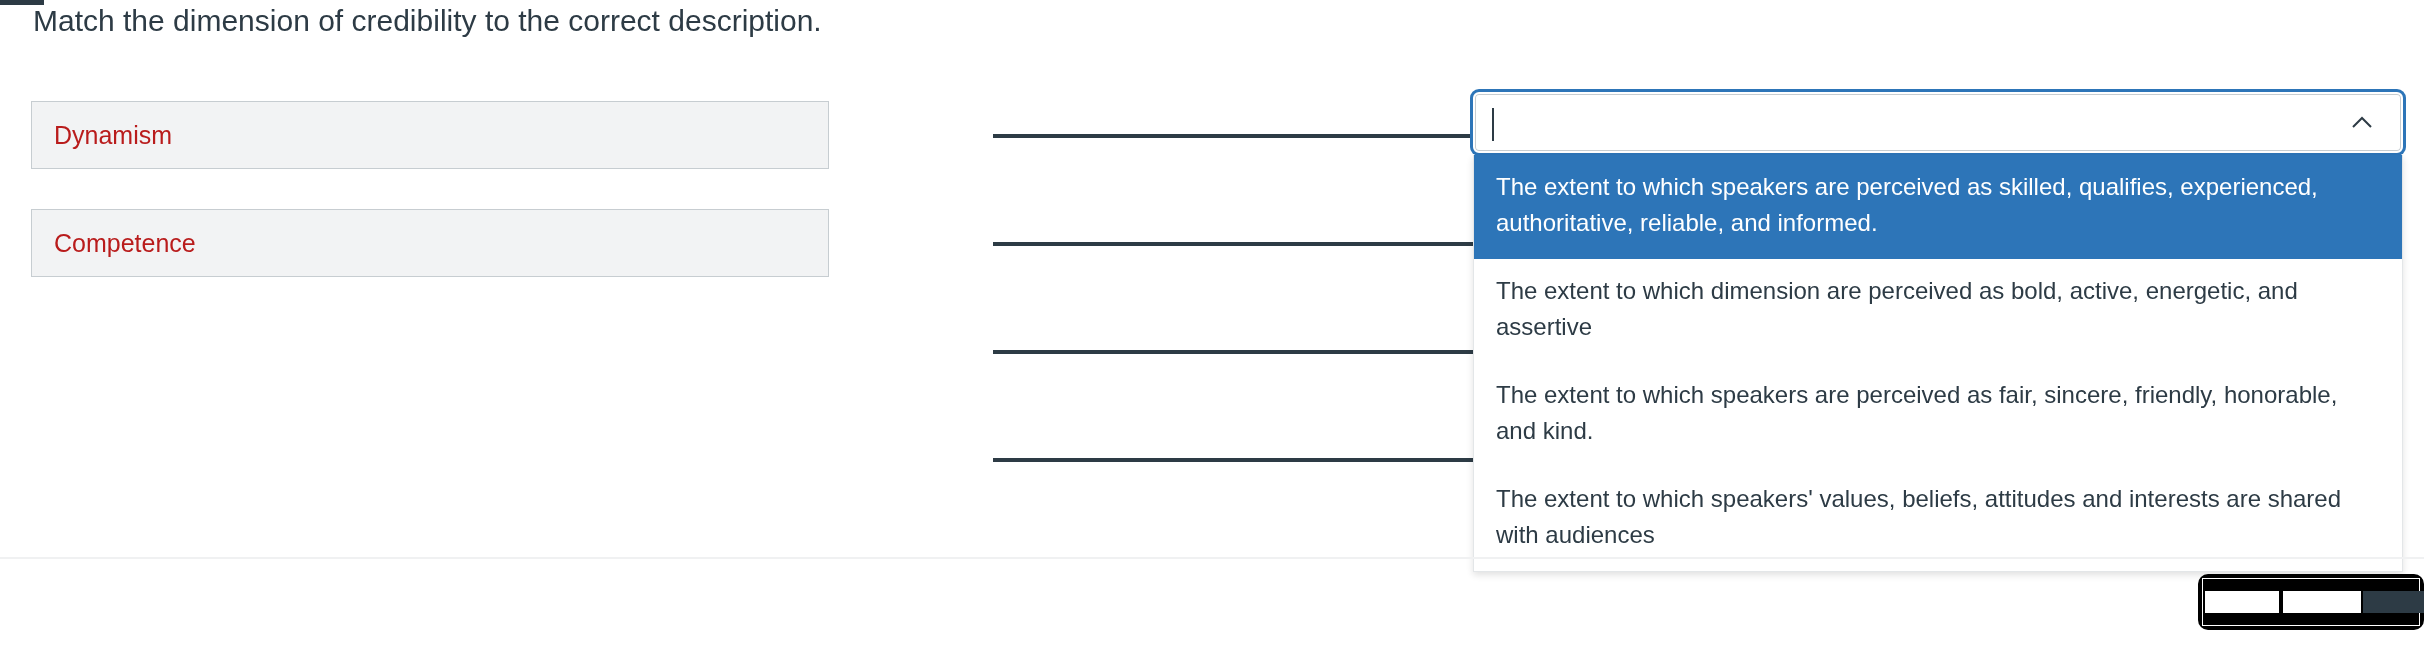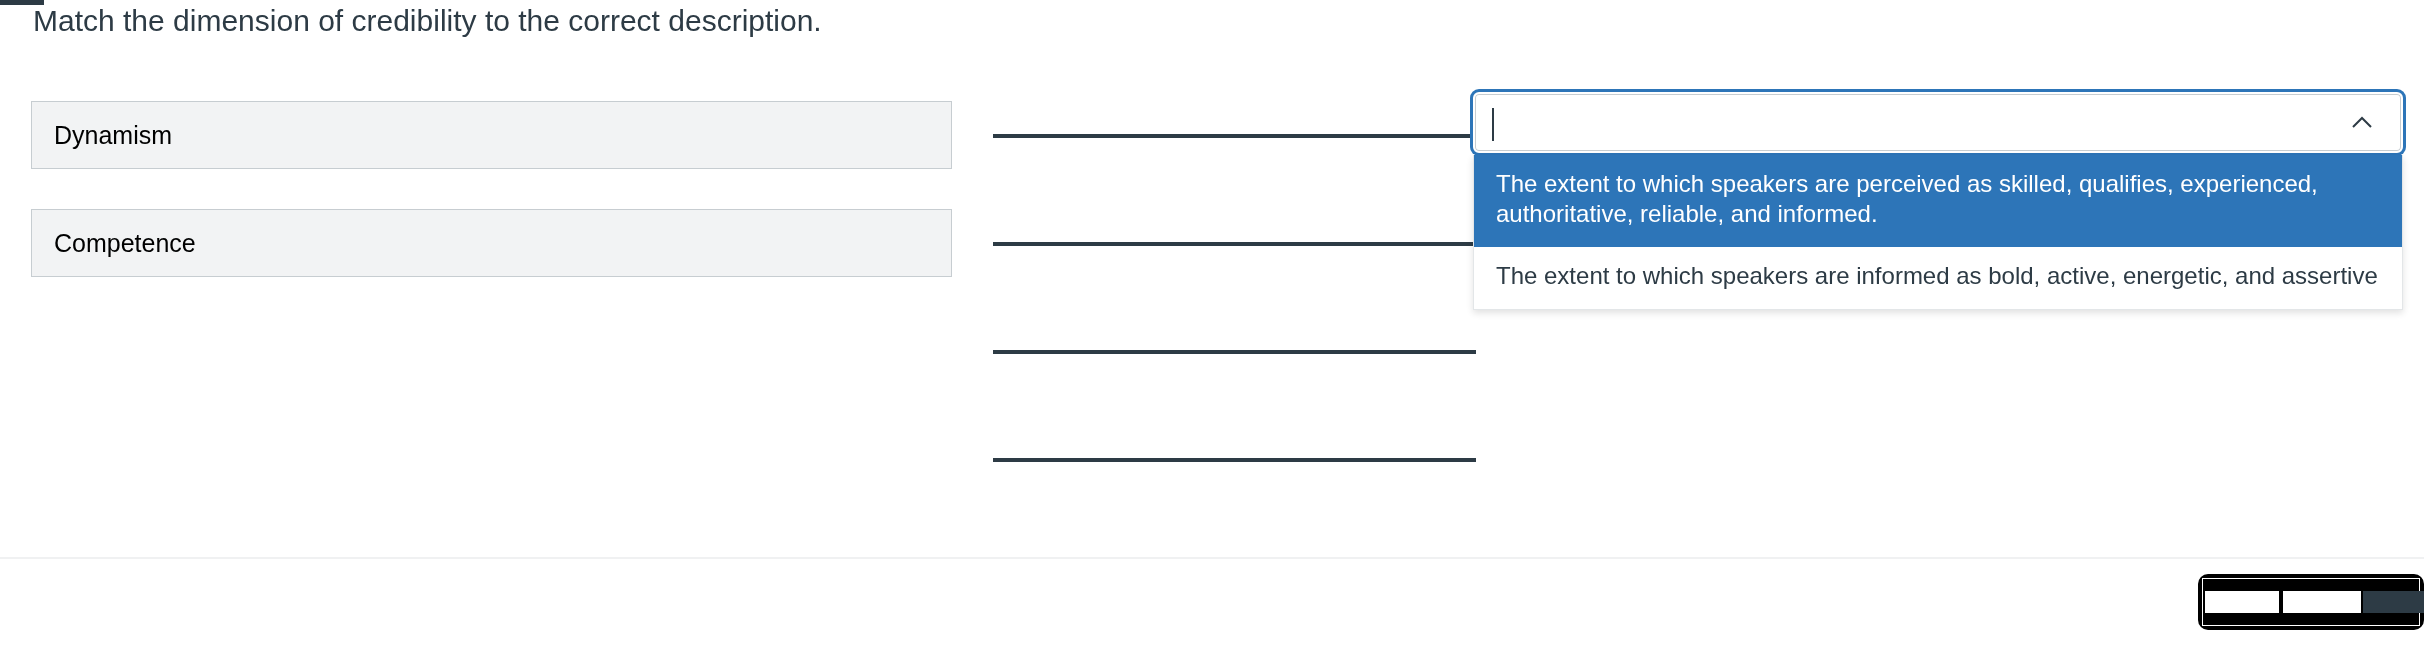--- a/index.html
+++ b/index.html
@@ -50,30 +50,30 @@
   .left-col {
     position: absolute;
     left: 31px;
     top: 101px;
     width: 962px;
   }
 
   .left-box {
     position: relative;
     box-sizing: border-box;
-    width: 921px;
+    width: 798px;
     height: 68px;
     background: #f2f3f4;
     border: 1px solid #c7cdd1;
     margin-bottom: 40px;
     display: flex;
     align-items: center;
     padding-left: 22px;
     font-size: 25px;
-    color: #000000;
+    color: #b91c1c;
   }
   .left-box:last-child { margin-bottom: 16px; }
 
   
   .connector {
     position: absolute;
     height: 4px;
     background: #2d3b45;
     left: 993px;
   }
@@ -149,21 +149,21 @@
     border: 1px solid #e3e6e8;
     border-top: none;
     box-shadow: 0 3px 7px rgba(0,0,0,0.12);
     box-sizing: border-box;
   }
 
   .option {
     box-sizing: border-box;
     padding: 14px 22px 18px 22px;
     font-size: 24px;
-    line-height: 30px;
+    line-height: 36px;
     color: #2d3b45;
     cursor: pointer;
   }
   .option.selected {
     background: #2d75b8;
     color: #ffffff;
   }
 
   
   .bottom-divider {
@@ -234,21 +234,23 @@
       <span class="chevron">
         <svg width="30" height="30" viewBox="0 0 30 30" aria-hidden="true">
           <polyline points="6,19 15,10 24,19" fill="none" stroke="#2d3b45" stroke-width="2"></polyline>
         </svg>
       </span>
     </div>
   </div>
 
   <div class="options">
     <div class="option selected">The extent to which speakers are perceived as skilled, qualifies, experienced, authoritative, reliable, and informed.</div>
-    <div class="option">The extent to which speakers are informed as bold, active, energetic, and assertive</div>
+    <div class="option">The extent to which dimension are perceived as bold, active, energetic, and assertive</div>
+    <div class="option">The extent to which speakers are perceived as fair, sincere, friendly, honorable, and kind.</div>
+    <div class="option">The extent to which speakers' values, beliefs, attitudes and interests are shared with audiences</div>
   </div>
 
 </div>
 
 <div class="bottom-divider"></div>
 
 <div class="corner-widget">
   <div class="corner-inner">
     <div class="corner-cell cell-a"></div>
     <div class="corner-cell cell-b"></div>

